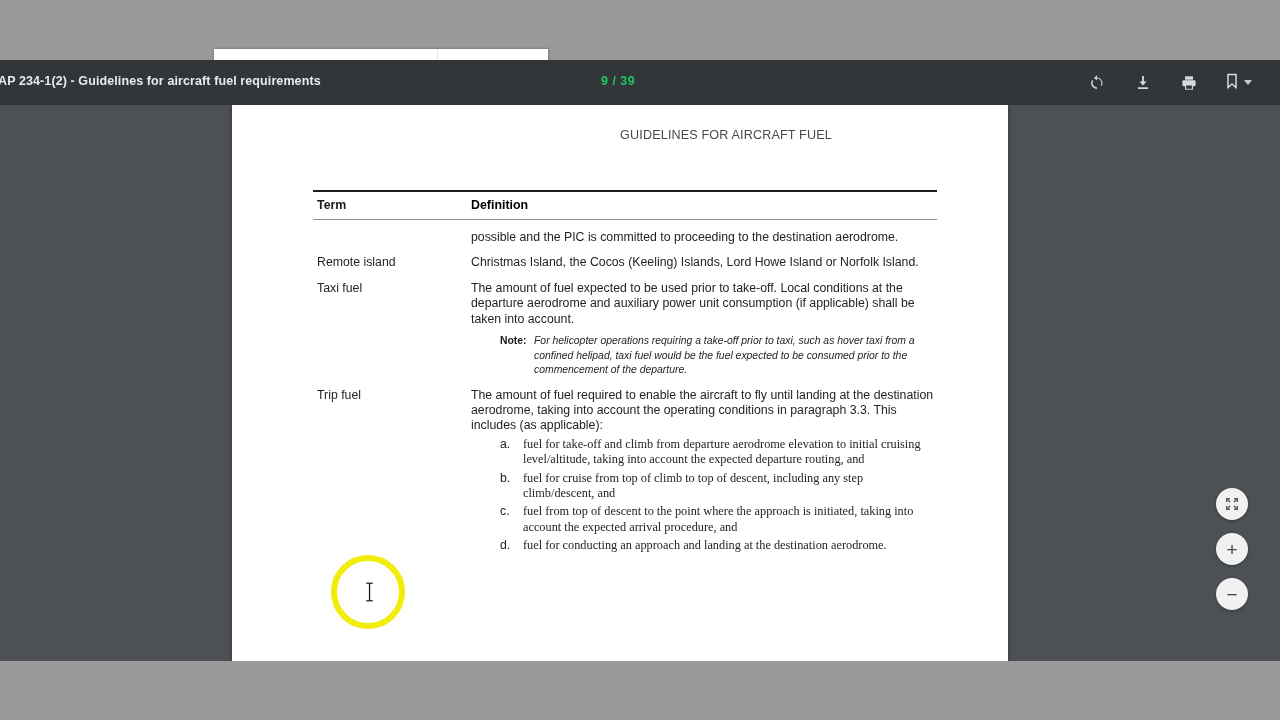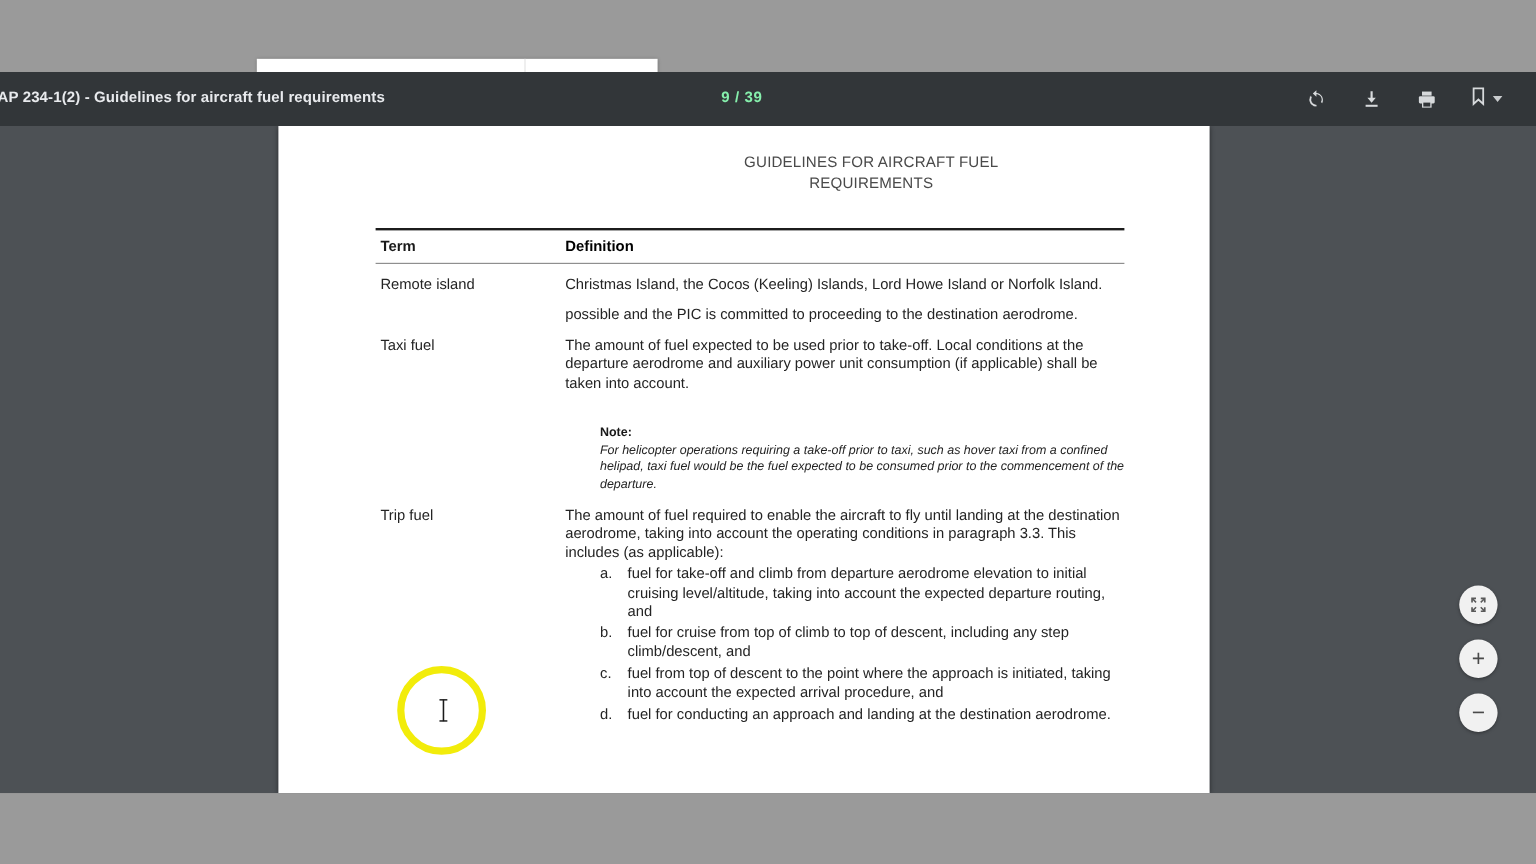--- a/index.html
+++ b/index.html
@@ -27,21 +27,21 @@
     position: absolute; left: 0; top: 60px; width: 1280px; height: 45px;
     background: #323639; display: flex; align-items: center;
   }
   .doc-title {
     position: absolute; left: -2px; top: 14px;
     color: #e8eaed; font-size: 12.5px; font-weight: bold;
     white-space: nowrap; letter-spacing: .1px;
   }
   .pager {
     position: absolute; left: 601px; top: 14px;
-    color: #86efac; font-size: 12.5px; font-weight: bold; letter-spacing: .5px;
+    color: #22c55e; font-size: 12.5px; font-weight: bold; letter-spacing: .5px;
     white-space: nowrap;
   }
   .tb-actions { position: absolute; right: 28px; top: 0; height: 45px; display: flex; align-items: center; gap: 22px; }
   .tb-btn {
     width: 24px; height: 24px; display: flex; align-items: center; justify-content: center;
     cursor: pointer; background: none; border: none;
   }
   .tb-btn svg { display: block; }
   .bm-wrap { display: flex; align-items: center; gap: 3px; cursor: pointer; }
   .chev { width: 0; height: 0; border-left: 4.5px solid transparent; border-right: 4.5px solid transparent;
@@ -71,28 +71,28 @@
   .rule-thin { height: 1px; background: #8f8f8f; }
 
   .hrow { display: flex; padding: 6px 0 7px 4px; }
   .hrow .c1 { width: 154px; font-size: 12.4px; font-weight: bold; color: #1a1a1a; }
   .hrow .c2 { flex: 1; font-size: 12.4px; font-weight: bold; color: #000000; }
 
   .row { display: flex; padding: 10px 0 0 4px; }
   .row .c1 { width: 154px; font-size: 12.3px; color: #242424; line-height: 15.4px; }
   .row .c2 { flex: 1; font-size: 12.3px; color: #242424; line-height: 15.4px; }
 
-  .note { display: flex; margin-top: 27px; padding-left: 29px; flex-direction: column; }
+  .note { display: flex; margin-top: 7px; padding-left: 29px; }
   .note-lbl { font-size: 10.4px; font-weight: bold; color: #1a1a1a; width: 34px; flex: none; line-height: 14.5px; }
   .note-txt { font-size: 10.4px; color: #242424; line-height: 14.5px; flex: 1; font-style: italic; }
 
   .alist { margin-top: 3px; padding-left: 29px; }
   .aitem { display: flex; margin-top: 3px; }
   .aitem .mk { width: 23px; flex: none; font-size: 12.3px; color: #242424; line-height: 15.4px; }
-  .aitem .tx { flex: 1; font-size: 12.3px; color: #242424; line-height: 15.4px; }
+  .aitem .tx { flex: 1; font-size: 12.3px; color: #242424; line-height: 15.4px; font-family: Liberation Serif, serif; }
 
   
   .hl-ring {
     position: absolute; left: 331px; top: 450px; width: 74px; height: 74px;
     border: 6px solid #f2ec0a; border-radius: 50%; pointer-events: none;
   }
   
   .caret { position: absolute; left: 365px; top: 477px; width: 9px; height: 20px; pointer-events: none; }
 
   
@@ -156,41 +156,40 @@
       </div>
     </div>
   </div>
 
   <div class="viewer">
 
     <div class="page">
 
       <div class="pg-header">
         <div>GUIDELINES FOR AIRCRAFT FUEL</div>
-        <div>REQUIREMENTS</div>
       </div>
 
       <div class="tbl">
         <div class="rule-top"></div>
 
         <div class="hrow">
           <div class="c1">Term</div>
           <div class="c2">Definition</div>
         </div>
 
         <div class="rule-thin"></div>
 
         <div class="row">
+          <div class="c1"></div>
+          <div class="c2">possible and the PIC is committed to proceeding to the destination aerodrome.</div>
+        </div>
+
+        <div class="row">
           <div class="c1">Remote island</div>
           <div class="c2">Christmas Island, the Cocos (Keeling) Islands, Lord Howe Island or Norfolk Island.</div>
-        </div>
-
-        <div class="row">
-          <div class="c1"></div>
-          <div class="c2">possible and the PIC is committed to proceeding to the destination aerodrome.</div>
         </div>
 
 
         <div class="row">
           <div class="c1">Taxi fuel</div>
           <div class="c2">
             <div>The amount of fuel expected to be used prior to take-off. Local conditions at the departure aerodrome and auxiliary power unit consumption (if applicable) shall be taken into account.</div>
             <div class="note">
               <div class="note-lbl">Note:</div>
               <div class="note-txt">For helicopter operations requiring a take-off prior to taxi, such as hover taxi from a confined helipad, taxi fuel would be the fuel expected to be consumed prior to the commencement of the departure.</div>

